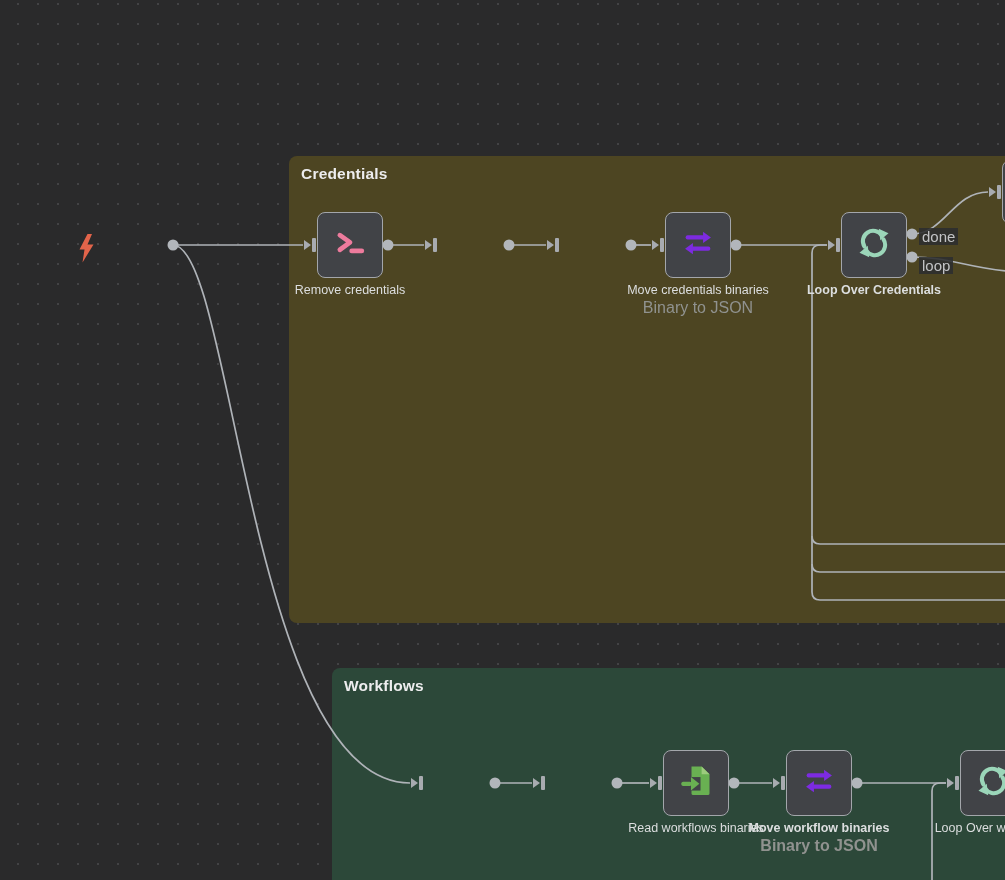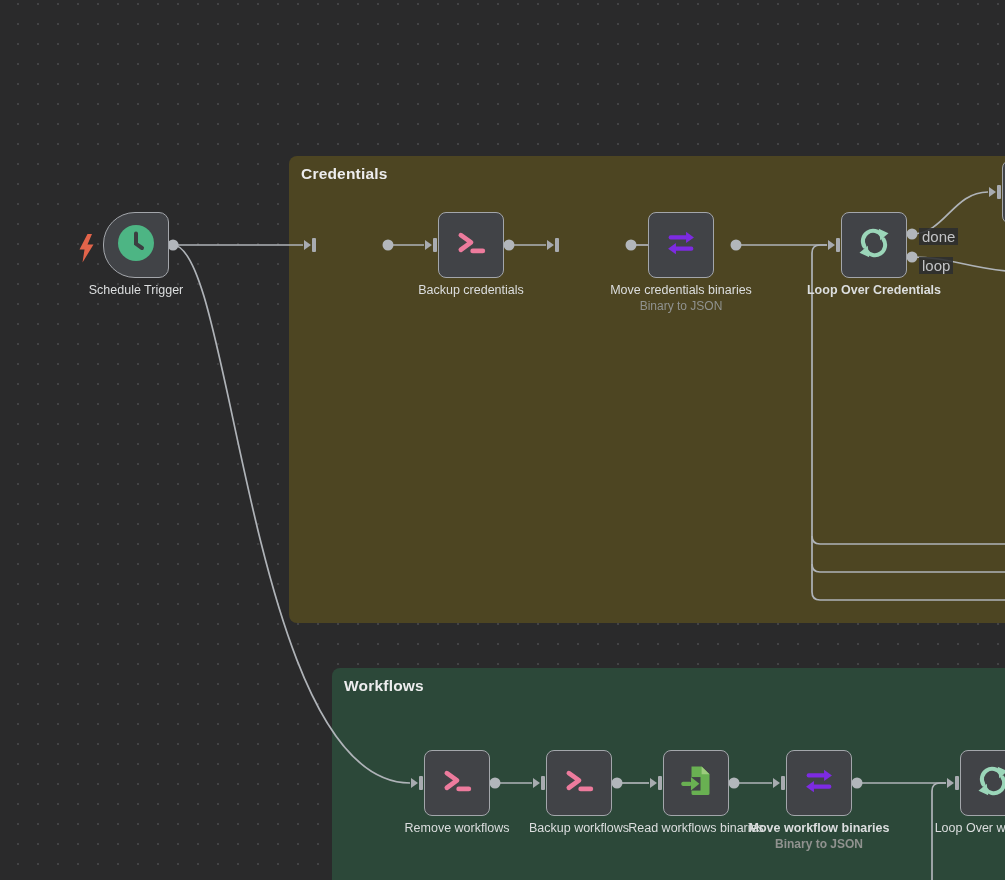--- a/index.html
+++ b/index.html
@@ -24,21 +24,21 @@
     display:flex;align-items:center;justify-content:center;
   }
   .node.trigger{border-radius:32px 10px 10px 32px;}
   .node.clipped-right{border-radius:8px 0 0 8px;}
   .node-label{
     position:absolute;top:70px;left:50%;transform:translateX(-50%);
     white-space:nowrap;font-size:12.5px;color:#dcdedf;text-align:center;
   }
   .node-sublabel{
     position:absolute;top:86px;left:50%;transform:translateX(-50%);
-    white-space:nowrap;font-size:12px;color:#90928f;text-align:center;
+    white-space:nowrap;font-size:16px;color:#90928f;text-align:center;
   }
   .port-chip{
     position:absolute;font-size:15px;color:#c3c4c6;background:rgba(44,45,47,.88);
     padding:1px 3px 1px 3px;border-radius:0;line-height:1;
   }
   .bolt{position:absolute;left:79px;top:234px;}
 </style>
 </head>
 <body>
 
@@ -128,43 +128,34 @@
     <circle class="port-out" cx="734" cy="783" r="5.5"></circle>
     <circle class="port-out" cx="857" cy="783" r="5.5"></circle>
   </svg>
 
   <div class="bolt">
     <svg width="15" height="29" viewBox="0 0 15 29">
         <path d="M8.5 0 L0.5 15.5 H5.5 L3.5 28.5 L14.5 10.5 H8.5 L13 0 Z" fill="#e2644a"></path>
       </svg>
   </div>
 
-  <div class="node trigger" style="left:103px;top:212px;">
-    <span>
-      <svg width="38" height="38" viewBox="0 0 38 38">
-        <circle cx="19" cy="19" r="18" fill="#4db584"></circle>
-        <path d="M19 9.5 V19.8 L25 24" stroke="#3c3e41" stroke-width="4" fill="none" stroke-linecap="round"></path>
-      </svg>
-    </span>
-    <div class="node-label">Schedule Trigger</div>
-  </div>
-
-
-  <div class="node" style="left:438px;top:212px;">
+
+  <div class="node" style="left:317px;top:212px;">
     <span>
       <svg width="36" height="36" viewBox="0 0 32 32">
           <path d="M7 9 l9 6.5 -9 6.5" stroke="#ed7b9d" stroke-width="4.2" fill="none" stroke-linecap="round" stroke-linejoin="round"></path>
           <line x1="17.5" y1="23" x2="26.5" y2="23" stroke="#ed7b9d" stroke-width="4.2" stroke-linecap="round"></line>
         </svg>
     </span>
-    <div class="node-label">Backup credentials</div>
-  </div>
-
-
-  <div class="node" style="left:648px;top:212px;">
+    <div class="node-label">Remove credentials</div>
+  </div>
+
+
+
+  <div class="node" style="left:665px;top:212px;">
     <span>
       <svg width="36" height="36" viewBox="0 0 32 32">
         <rect x="5" y="9.2" width="17" height="3.6" rx="1.8" fill="#7d2be2"></rect>
         <polygon points="20.5,6 20.5,16 27.5,11" fill="#7d2be2"></polygon>
         <rect x="10" y="19.2" width="17" height="3.6" rx="1.8" fill="#7d2be2"></rect>
         <polygon points="11.5,16 11.5,26 4.5,21" fill="#7d2be2"></polygon>
       </svg>
     </span>
     <div class="node-label">Move credentials binaries</div>
     <div class="node-sublabel">Binary to JSON</div>
@@ -180,39 +171,21 @@
       </svg>
     </span>
     <div class="node-label">Loop Over Credentials</div>
   </div>
 
   <div class="port-chip" style="left:919px;top:228px;">done</div>
   <div class="port-chip" style="left:919px;top:257px;">loop</div>
 
   <div class="node clipped-right" style="left:1002px;top:160px;width:66px;height:64px;"></div>
 
-  <div class="node" style="left:424px;top:750px;">
-    <span>
-      <svg width="36" height="36" viewBox="0 0 32 32">
-          <path d="M7 9 l9 6.5 -9 6.5" stroke="#ed7b9d" stroke-width="4.2" fill="none" stroke-linecap="round" stroke-linejoin="round"></path>
-          <line x1="17.5" y1="23" x2="26.5" y2="23" stroke="#ed7b9d" stroke-width="4.2" stroke-linecap="round"></line>
-        </svg>
-    </span>
-    <div class="node-label">Remove workflows</div>
-  </div>
-
-  <div class="node" style="left:546px;top:750px;">
-    <span>
-      <svg width="36" height="36" viewBox="0 0 32 32">
-          <path d="M7 9 l9 6.5 -9 6.5" stroke="#ed7b9d" stroke-width="4.2" fill="none" stroke-linecap="round" stroke-linejoin="round"></path>
-          <line x1="17.5" y1="23" x2="26.5" y2="23" stroke="#ed7b9d" stroke-width="4.2" stroke-linecap="round"></line>
-        </svg>
-    </span>
-    <div class="node-label">Backup workflows</div>
-  </div>
+
 
   <div class="node" style="left:663px;top:750px;align-items:center;">
     <span>
       <svg width="36" height="36" viewBox="0 0 32 32">
         <path d="M12 3 h9 l7 7 v17 a1.5 1.5 0 0 1 -1.5 1.5 h-13 a1.5 1.5 0 0 1 -1.5 -1.5 Z" fill="#69b052"></path>
         <path d="M21 3 l7 7 h-7 Z" fill="#9ccb7d"></path>
         <rect x="8" y="12.5" width="12" height="12" fill="#414347"></rect>
         <rect x="3" y="16.6" width="9" height="3.8" rx="1.5" fill="#69b052"></rect>
         <polygon points="11.5,12.5 11.5,24.5 19,18.5" fill="#69b052"></polygon>
       </svg>

